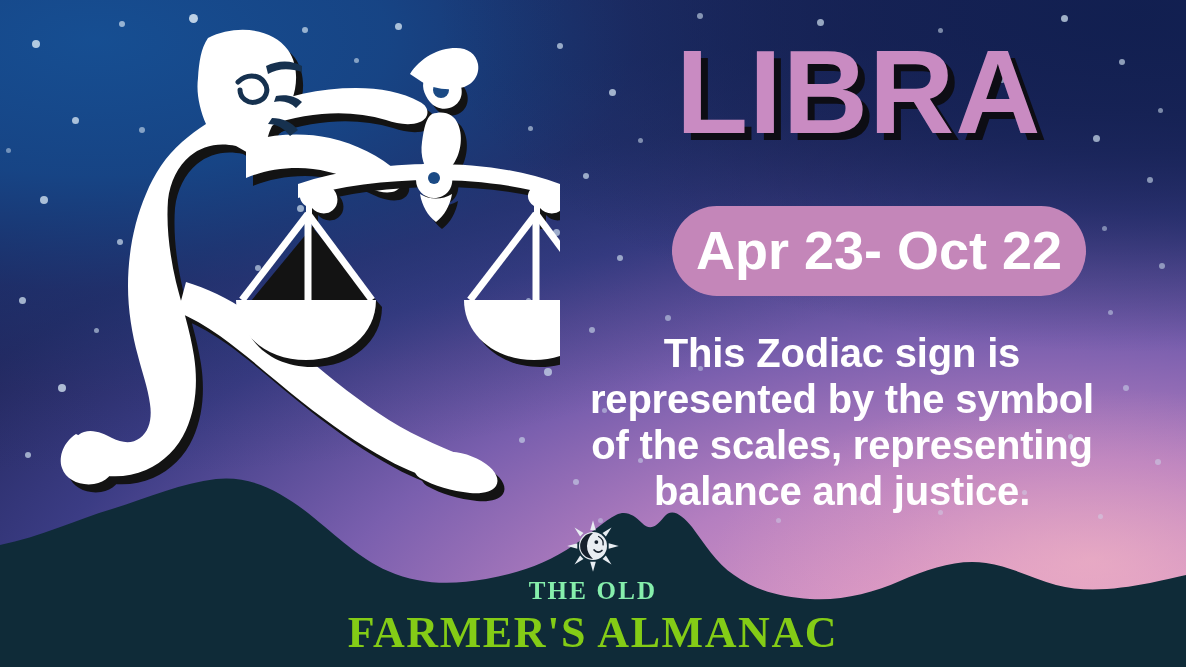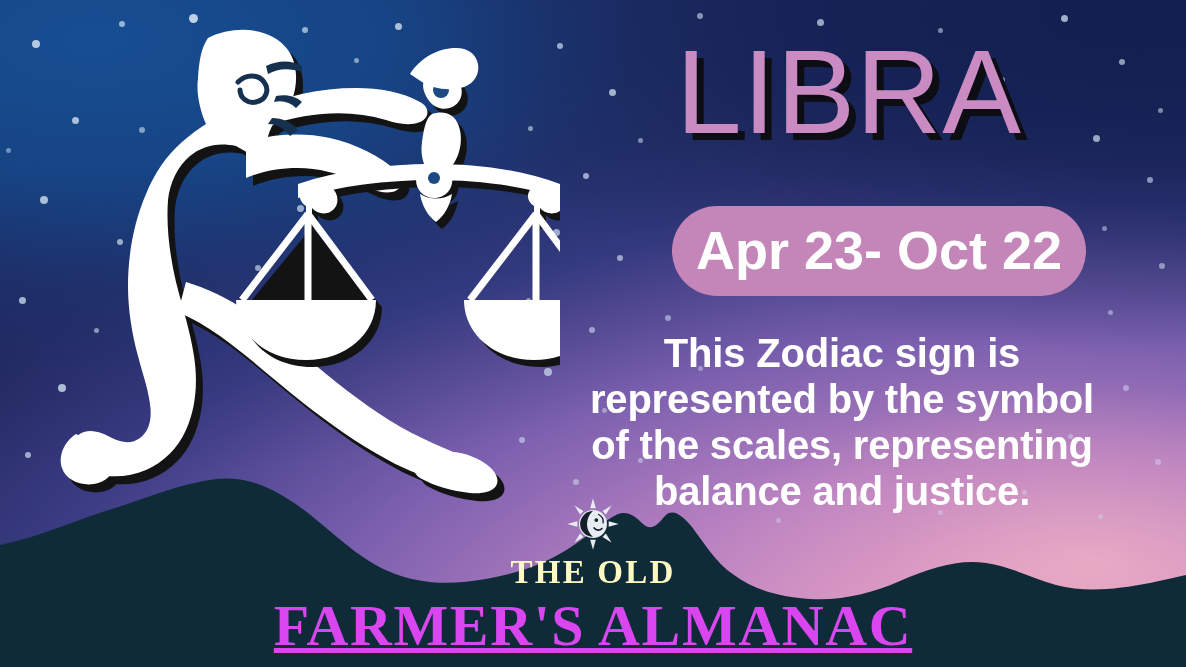--- a/index.html
+++ b/index.html
@@ -64,21 +64,21 @@
     width: 520px; height: 500px;
   }
   .figure-wrap svg { display: block; width: 100%; height: 100%; }
 
   
   .title {
     position: absolute;
     left: 676px; top: 33px;
     width: 500px;
     font-size: 118px;
-    font-weight: 400;
+    font-weight: 700;
     line-height: 1;
     letter-spacing: 1px;
     color: #c98bc2;
     text-shadow: 7px 7px 0 #0d0d14;
     white-space: nowrap;
   }
   .date-pill {
     position: absolute;
     left: 672px; top: 206px;
     width: 414px; height: 90px;
@@ -116,35 +116,34 @@
     text-align: center;
   }
   .logo-mark {
     display: block;
     margin: 0 auto 4px auto;
     width: 56px; height: 56px;
   }
   .logo-the-old {
     font-family: "Liberation Serif", serif;
     font-weight: 700;
-    color: #fef9c3;
-    font-size: 33px;
+    color: #86efac;
+    font-size: 25px;
     letter-spacing: 2.2px;
     line-height: 1;
     margin-bottom: 8px;
     text-align: center;
   }
   .logo-almanac {
     font-family: "Liberation Serif", serif;
     font-weight: 700;
-    color: #d946ef;
-    font-size: 58px;
+    color: #84cc16;
+    font-size: 44px;
     letter-spacing: 1.6px;
     line-height: 1;
-    text-decoration: underline;
   }
 </style>
 </head>
 <body>
 
 <div id="card">
 
   <div class="bg-base"></div>
   <div class="bg-blue-left"></div>
   <div class="bg-navy-right"></div>

